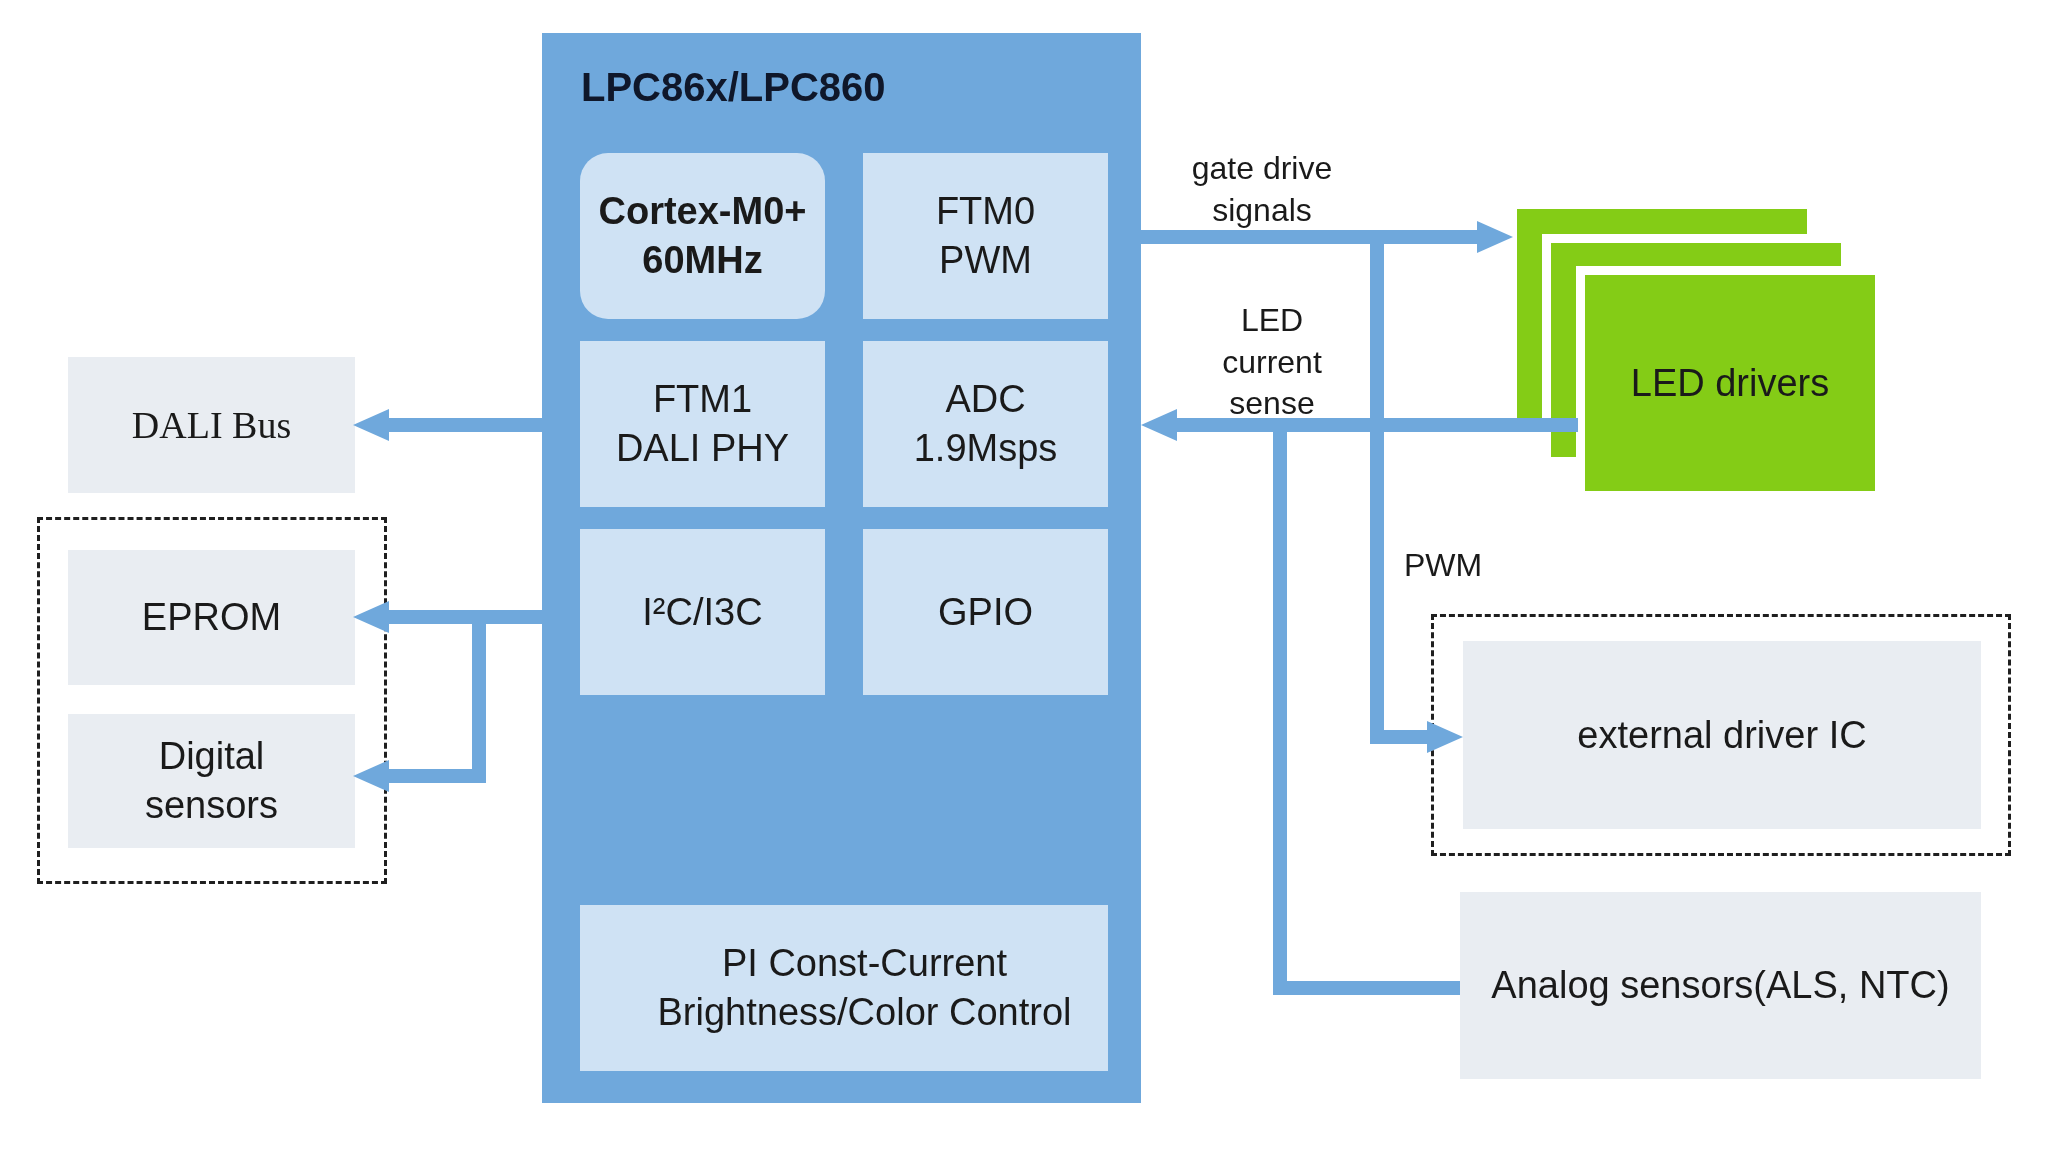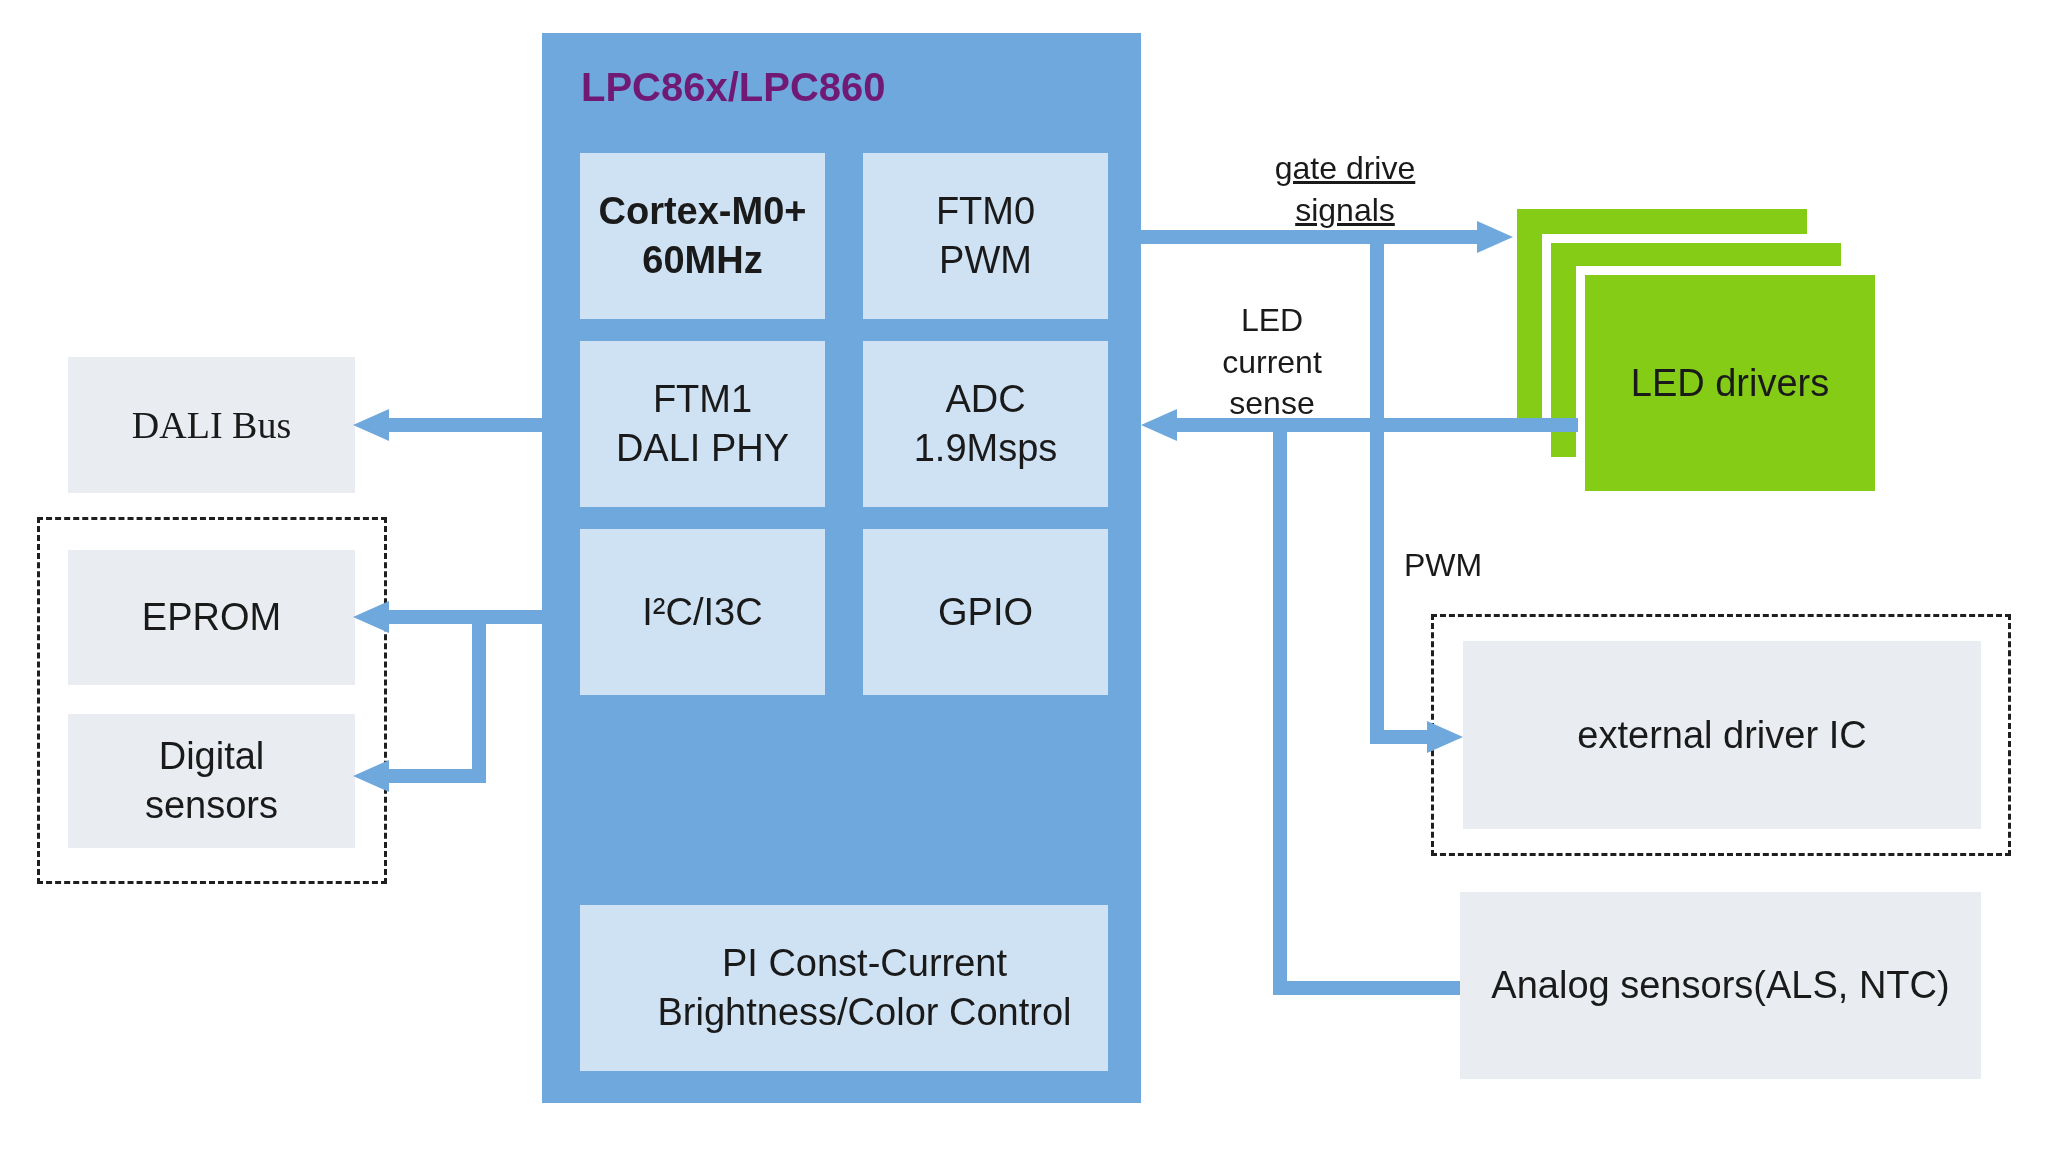--- a/index.html
+++ b/index.html
@@ -6,21 +6,21 @@
   #canvas{
     position:relative;width:2048px;height:1152px;background:#ffffff;
     font-family:"Liberation Sans","DejaVu Sans",sans-serif;color:#1a1a1a;
     overflow:hidden;
   }
   .abs{position:absolute;box-sizing:border-box;}
   
   .mcu{background:#6fa8dc;}
   .mcu-title{
     position:absolute;left:39px;top:32px;font-size:40px;font-weight:bold;
-    color:#701a75;white-space:pre-line;
+    color:#0f172a;white-space:pre-line;
   }
   .blk{
     position:absolute;box-sizing:border-box;background:#cfe2f4;
     display:flex;align-items:center;justify-content:center;text-align:center;
     font-size:38px;line-height:1.28;white-space:pre-line;
   }
   .blk.bold{font-weight:bold;}
   
   .gray{
     background:#e9edf2;display:flex;align-items:center;justify-content:center;
@@ -63,21 +63,21 @@
   </div>
 
   <div class="abs gray" style="left:68px;top:714px;width:287px;height:134px;">
     <span>Digital
 sensors</span>
   </div>
 
   <div class="abs mcu" style="left:542px;top:33px;width:599px;height:1070px;">
     <div class="mcu-title">LPC86x/LPC860</div>
 
-    <div class="blk bold" style="left:38px;top:120px;width:245px;height:166px;">Cortex-M0+
+    <div class="blk bold" style="left:38px;top:120px;width:245px;height:166px;border-radius:28px;">Cortex-M0+
 60MHz</div>
     <div class="blk" style="left:321px;top:120px;width:245px;height:166px;">FTM0
 PWM</div>
 
     <div class="blk" style="left:38px;top:308px;width:245px;height:166px;">FTM1
 DALI PHY</div>
     <div class="blk" style="left:321px;top:308px;width:245px;height:166px;">ADC
 1.9Msps</div>
 
     <div class="blk" style="left:38px;top:496px;width:245px;height:166px;">I²C/I3C</div>
@@ -95,21 +95,21 @@
 
   <div class="abs dashedbox" style="left:1431px;top:614px;width:580px;height:242px;"></div>
   <div class="abs gray" style="left:1463px;top:641px;width:518px;height:188px;text-align:right;">
     <span>external driver IC</span>
   </div>
 
   <div class="abs gray" style="left:1460px;top:892px;width:521px;height:187px;">
     <span>Analog sensors(ALS, NTC)</span>
   </div>
 
-  <div class="abs note" style="left:1180px;top:148px;width:330px;text-decoration:underline;">gate drive
+  <div class="abs note" style="left:1097px;top:148px;width:330px;">gate drive
 signals</div>
   <div class="abs note" style="left:1152px;top:300px;width:240px;">LED
 current
 sense</div>
   <div class="abs note" style="left:1404px;top:545px;">PWM</div>
 
   <div class="abs line" style="left:1141px;top:230px;width:336px;height:14px;"></div>
   <div class="abs arr-r" style="left:1477px;top:221px;"></div>
 
   <div class="abs line" style="left:1370px;top:230px;width:14px;height:514px;"></div>

